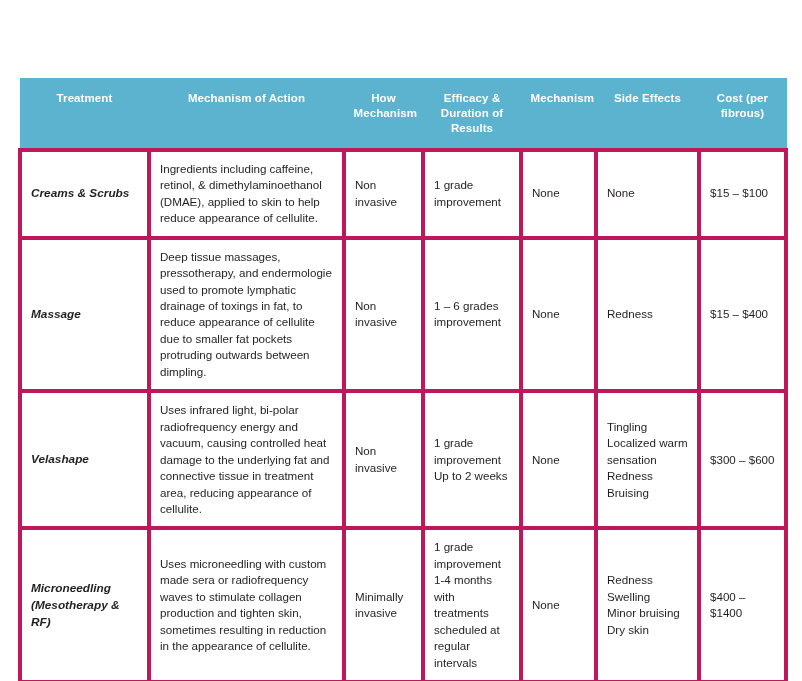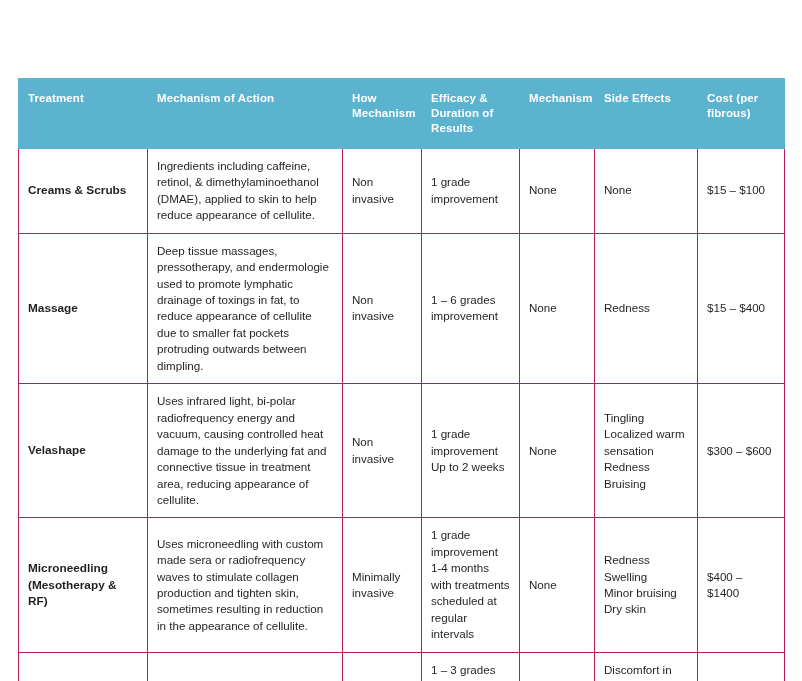--- a/index.html
+++ b/index.html
@@ -38,41 +38,42 @@
   table.cellulite-table col.c-efficacy    { width: 98px; }
   table.cellulite-table col.c-downtime    { width: 75px; }
   table.cellulite-table col.c-side        { width: 103px; }
   table.cellulite-table col.c-cost        { width: 87px; }
 
   thead th {
     background: #5cb3cf;
     color: #ffffff;
     font-size: 11.5px;
     font-weight: bold;
-    text-align: left;
+    text-align: center;
     vertical-align: top;
     padding: 12px 9px 12px 9px;
     line-height: 1.30;
     border: 1px solid #5cb3cf;
     letter-spacing: 0.1px;
   }
   thead tr { height: 50px; }
 
   tbody td {
-    border: 1px solid #be185d;
+    border: 4px solid #be185d;
     vertical-align: middle;
     font-size: 11.6px;
     line-height: 1.42;
     padding: 9px;
     color: #231f20;
     background: #ffffff;
   }
   tbody td.treatment-name {
     font-weight: bold;
     font-size: 11.8px;
+    font-style: italic;
   }
   .nowrap-cell { white-space: pre-line; }
 </style>
 </head>
 <body>
 
 <div class="page">
   <div class="table-wrap">
     <table class="cellulite-table">
       <colgroup>

